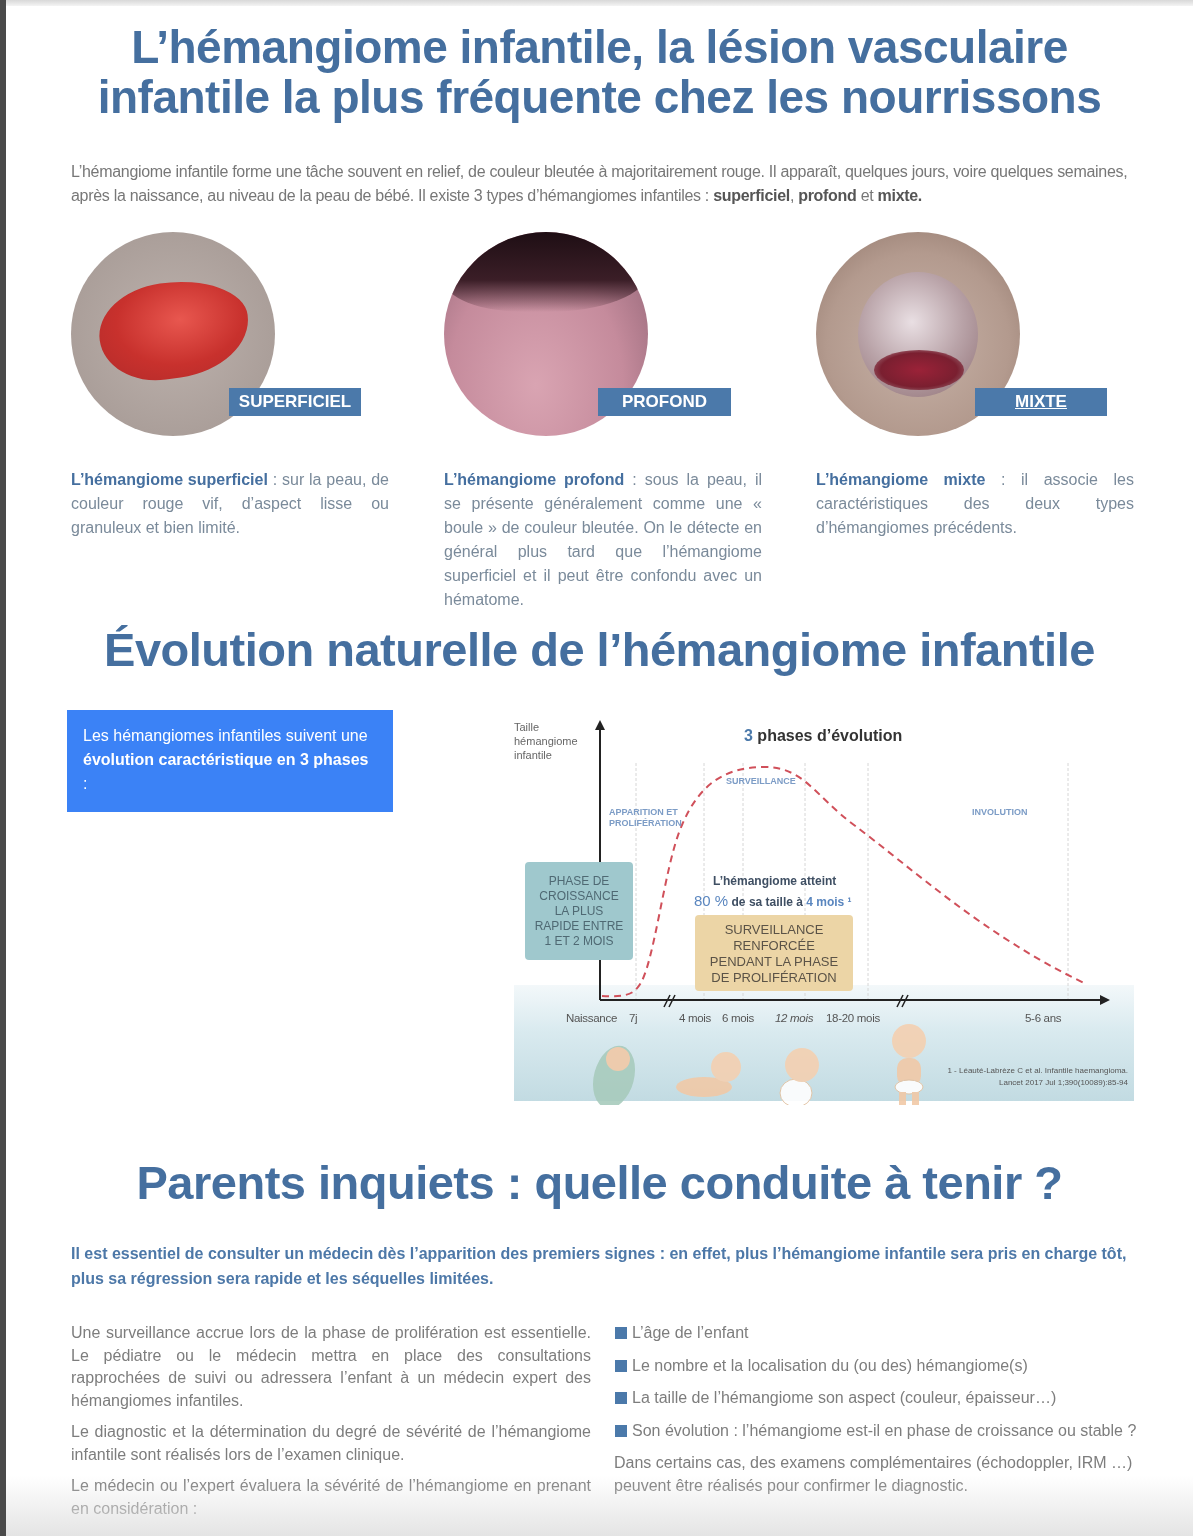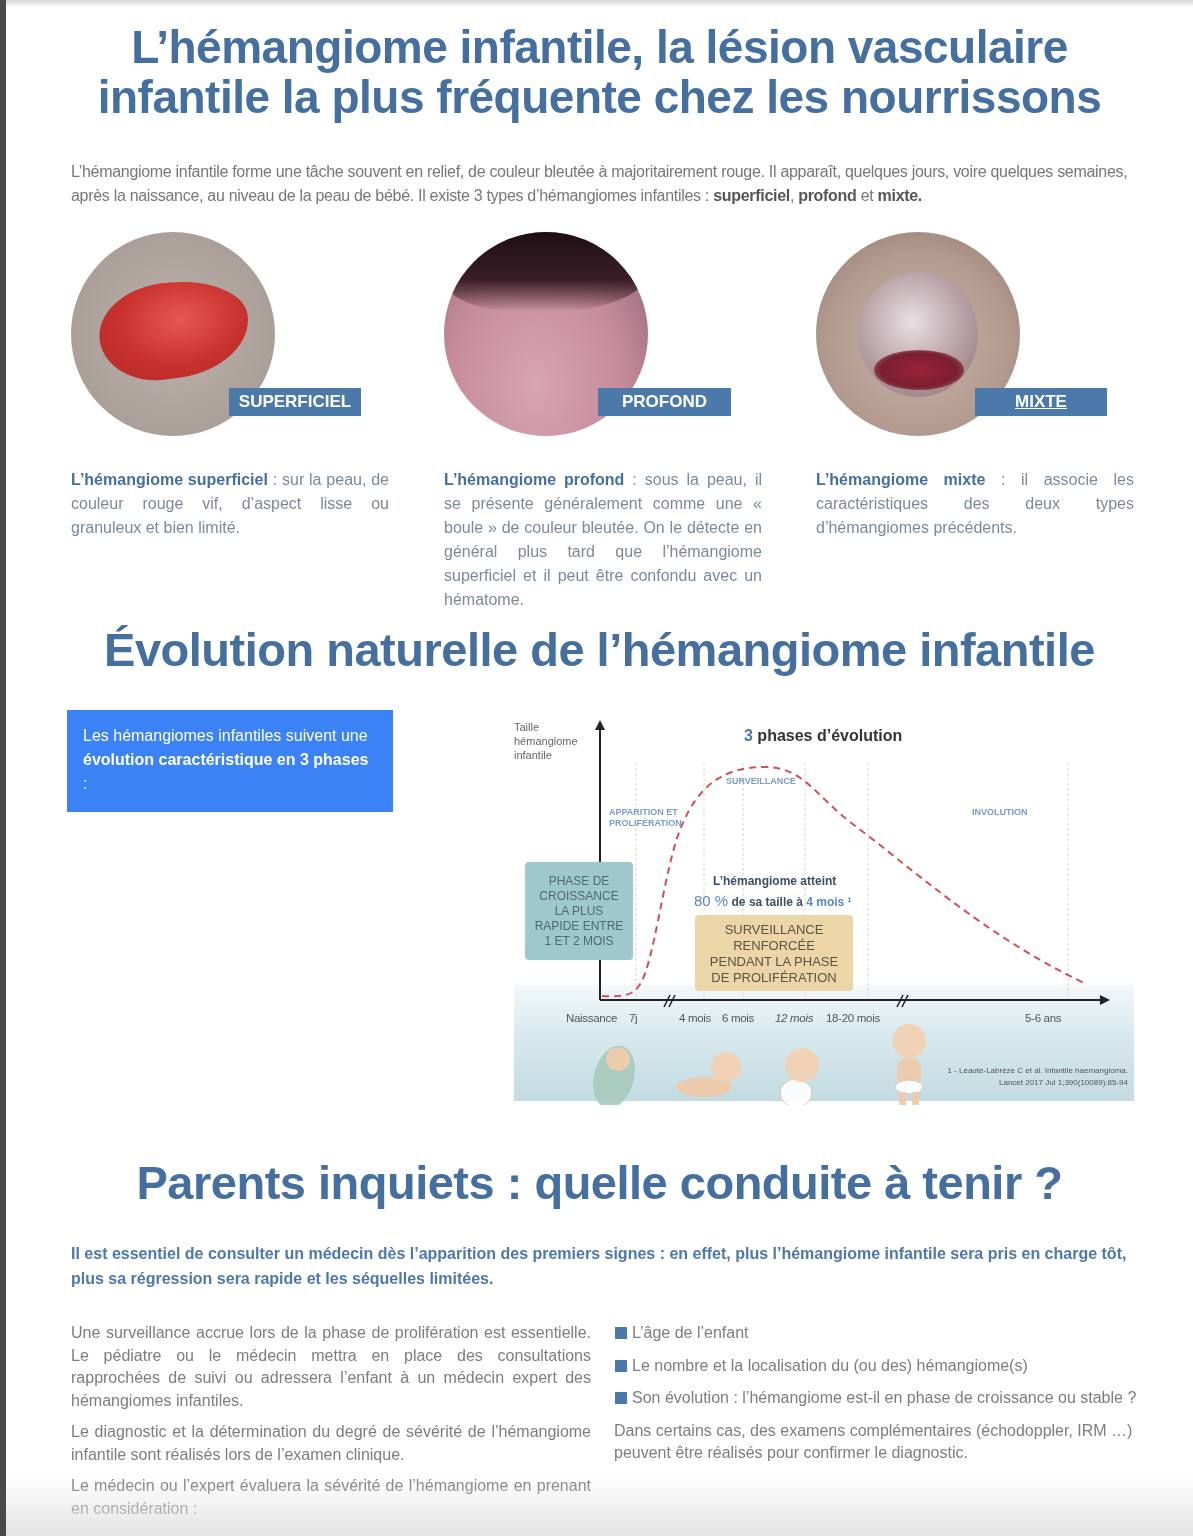--- a/index.html
+++ b/index.html
@@ -213,17 +213,18 @@
 
 <div class="col-left">
   <p>Une surveillance accrue lors de la phase de prolifération est essentielle. Le pédiatre ou le médecin mettra en place des consultations rapprochées de suivi ou adressera l’enfant à un médecin expert des hémangiomes infantiles.</p>
   <p>Le diagnostic et la détermination du degré de sévérité de l’hémangiome infantile sont réalisés lors de l’examen clinique.</p>
   <p>Le médecin ou l’expert évaluera la sévérité de l’hémangiome en prenant en considération :</p>
 </div>
 
 <div class="col-right">
   <div class="bullet"><span class="sq"></span><span>L’âge de l’enfant</span></div>
   <div class="bullet"><span class="sq"></span><span>Le nombre et la localisation du (ou des) hémangiome(s)</span></div>
+  <div class="bullet"><span class="sq"></span><span>La taille de l’hémangiome son aspect (couleur, épaisseur…)</span></div>
   <div class="bullet"><span class="sq"></span><span>Son évolution : l’hémangiome est-il en phase de croissance ou stable ?</span></div>
   <div class="closing">Dans certains cas, des examens complémentaires (échodoppler, IRM …) peuvent être réalisés pour confirmer le diagnostic.</div>
 </div>
 
 <div class="bottom-fade"></div>
 
 </body></html>

